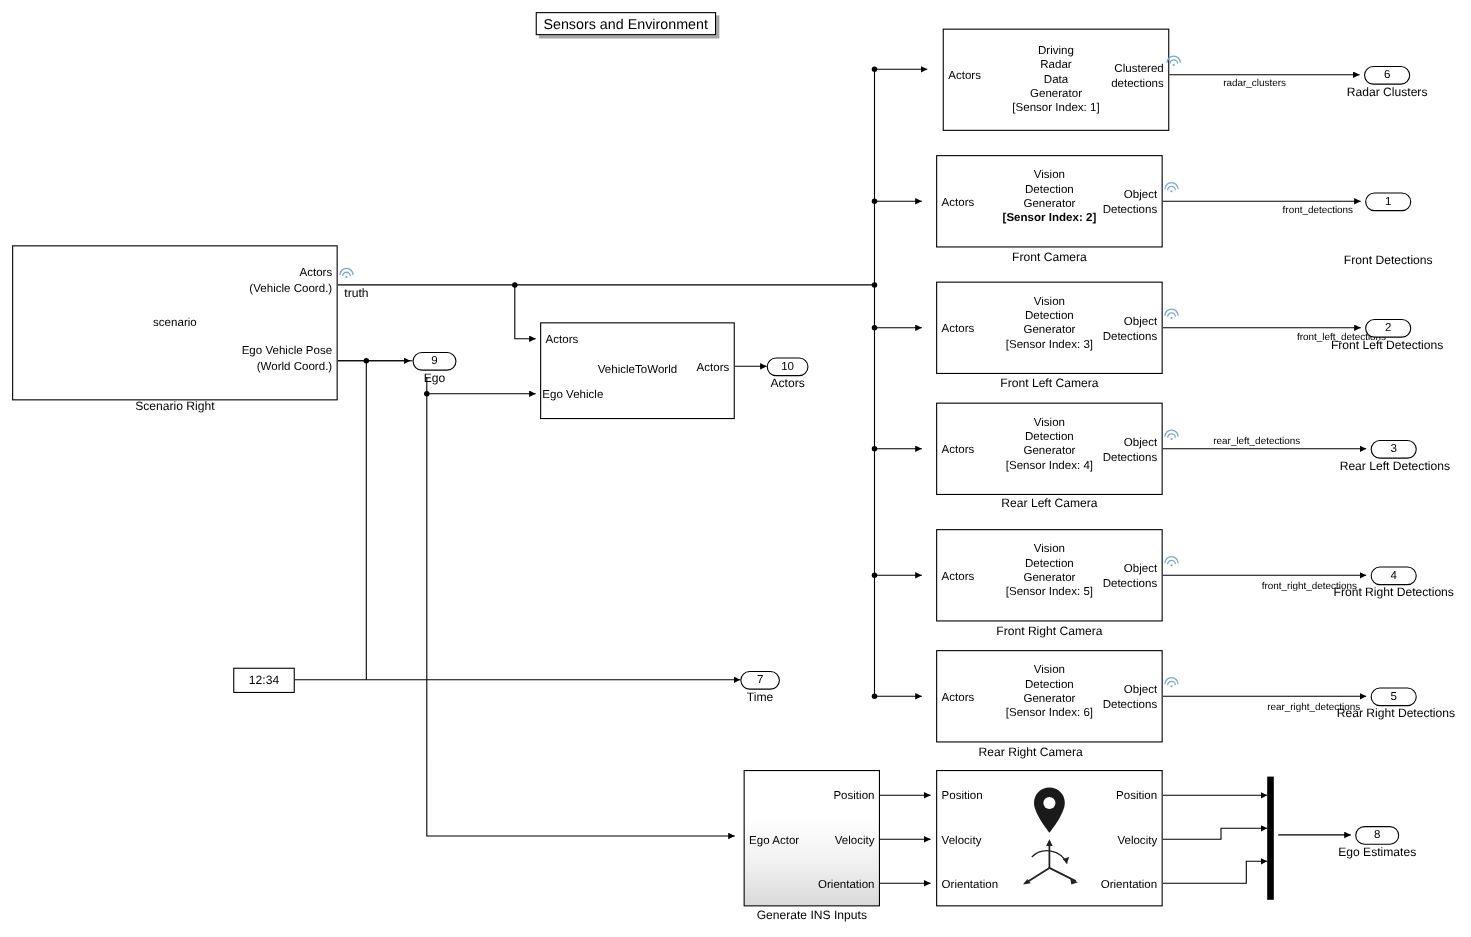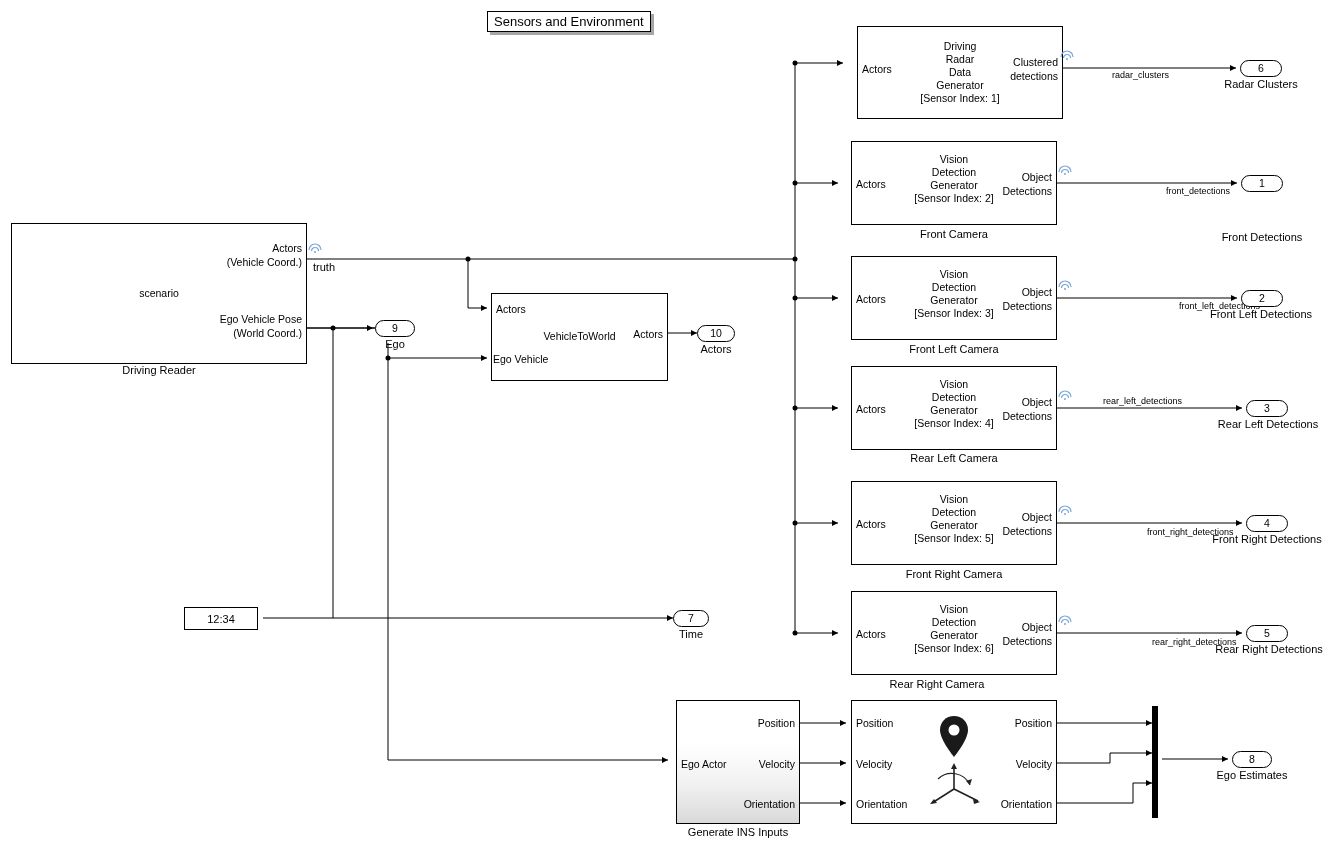--- a/index.html
+++ b/index.html
@@ -172,42 +172,42 @@
 
   <div class="annot" style="left:487px; top:11px;">Sensors and Environment</div>
 
   <div class="blk" style="left:11px; top:223px; width:296px; height:141px;">
     <div class="multiline" style="top:63px;">scenario</div>
     <div class="port-lbl" style="right:4px; top:18px;">Actors</div>
     <div class="port-lbl" style="right:4px; top:32px;">(Vehicle Coord.)</div>
     <div class="port-lbl" style="right:4px; top:89px;">Ego Vehicle Pose</div>
     <div class="port-lbl" style="right:4px; top:103px;">(World Coord.)</div>
   </div>
-  <div class="caption" style="left:11px; top:364px; width:296px;">Driving Reader</div>
+  <div class="caption" style="left:11px; top:364px; width:296px;">Scenario Right</div>
   <svg class="wifi" style="left:308px; top:243px;" viewBox="0 0 14 10">
     <path d="M1,7 a6,6 0 0 1 12,0" fill="none" stroke="#7aa8d6" stroke-width="1.2"></path>
     <path d="M3.5,8 a3.5,3.5 0 0 1 7,0" fill="none" stroke="#7aa8d6" stroke-width="1.2"></path>
     <circle cx="7" cy="9" r="1" fill="#7aa8d6"></circle>
   </svg>
   <div class="sig-lbl" style="left:313px; top:261px; font-size:11px;">truth</div>
 
   <div class="outport" style="left:375px; top:320px; width:40px;">9</div>
   <div class="caption" style="left:365px; top:338px; width:60px;">Ego</div>
 
   <div class="blk" style="left:491px; top:293px; width:177px; height:88px;">
     <div class="multiline" style="top:36px;">VehicleToWorld</div>
     <div class="port-lbl" style="left:4px; top:9px;">Actors</div>
     <div class="port-lbl" style="left:1px; top:59px;">Ego Vehicle</div>
     <div class="port-lbl" style="right:4px; top:34px;">Actors</div>
   </div>
 
   <div class="outport" style="left:697px; top:325px; width:38px;">10</div>
   <div class="caption" style="left:686px; top:343px; width:60px;">Actors</div>
 
-  <div class="clockblk" style="left:184px; top:607px; width:74px; height:23px; line-height:22px;">12:34</div>
+  <div class="clockblk" style="left:212px; top:607px; width:56px; height:23px; line-height:22px;">12:34</div>
 
   <div class="outport" style="left:673px; top:610px; width:36px;">7</div>
   <div class="caption" style="left:661px; top:628px; width:60px;">Time</div>
 
   <div class="blk" style="left:857px; top:26px; width:206px; height:93px;">
     <div class="multiline" style="top:13px;">Driving</div>
     <div class="multiline" style="top:26px;">Radar</div>
     <div class="multiline" style="top:39px;">Data</div>
     <div class="multiline" style="top:52px;">Generator</div>
     <div class="multiline" style="top:65px;text-align:center;">[Sensor Index: 1]</div>
@@ -221,21 +221,21 @@
     <circle cx="7" cy="9" r="1" fill="#7aa8d6"></circle>
   </svg>
   <div class="sig-lbl" style="left:1112px; top:70px;">radar_clusters</div>
   <div class="outport" style="left:1240px; top:60px; width:42px;">6</div>
   <div class="caption" style="left:1191px; top:78px; width:140px;">Radar Clusters</div>
 
   <div class="blk" style="left:851px; top:141px; width:206px; height:84px;">
     <div class="multiline" style="top:11px;">Vision</div>
     <div class="multiline" style="top:24px;">Detection</div>
     <div class="multiline" style="top:37px;">Generator</div>
-    <div class="multiline" style="top:50px;">[Sensor Index: 2]</div>
+    <div class="multiline" style="top:50px;font-weight:bold;">[Sensor Index: 2]</div>
     <div class="port-lbl" style="left:4px; top:36px;">Actors</div>
     <div class="port-lbl" style="right:4px; top:29px;">Object</div>
     <div class="port-lbl" style="right:4px; top:43px;">Detections</div>
   </div>
   <div class="caption" style="left:851px; top:228px; width:206px;">Front Camera</div>
   <svg class="wifi" style="left:1058px; top:165px;" viewBox="0 0 14 10">
     <path d="M1,7 a6,6 0 0 1 12,0" fill="none" stroke="#7aa8d6" stroke-width="1.2"></path>
     <path d="M3.5,8 a3.5,3.5 0 0 1 7,0" fill="none" stroke="#7aa8d6" stroke-width="1.2"></path>
     <circle cx="7" cy="9" r="1" fill="#7aa8d6"></circle>
   </svg>

